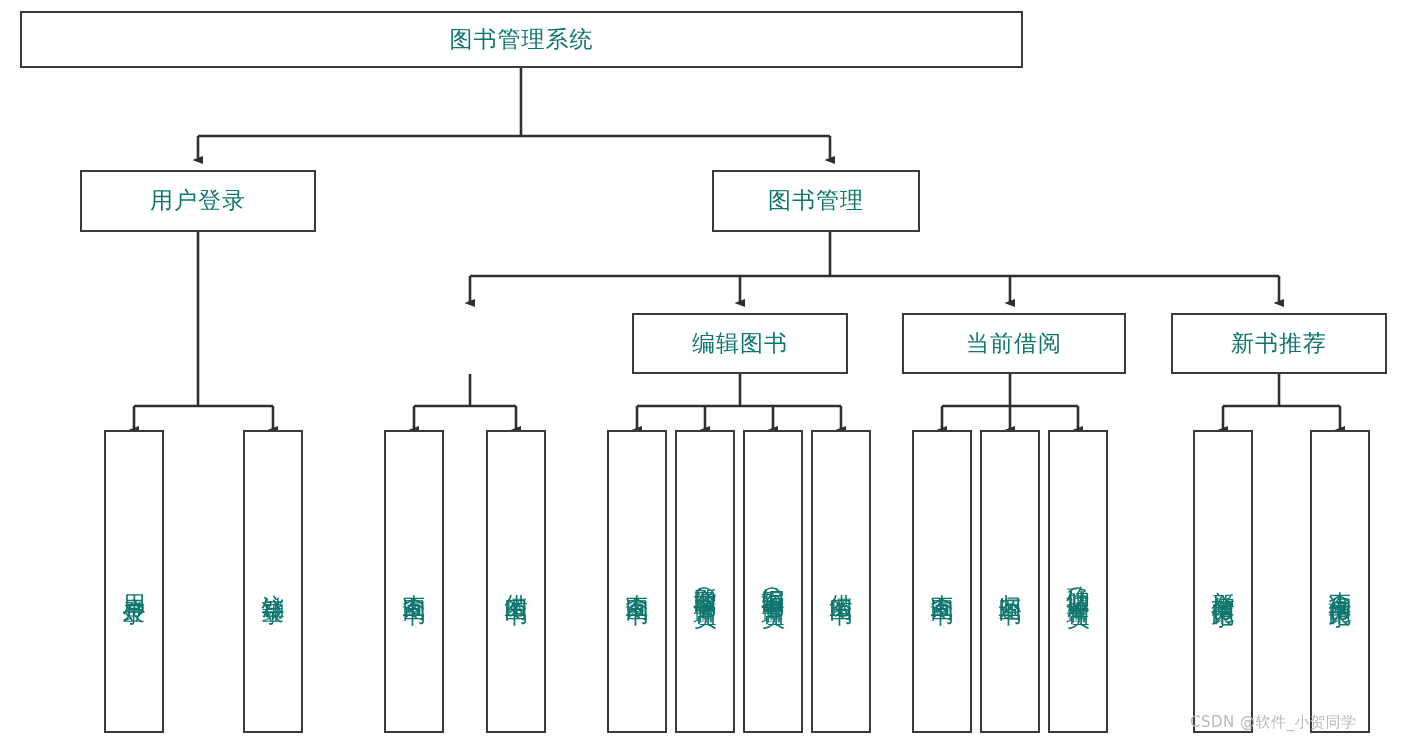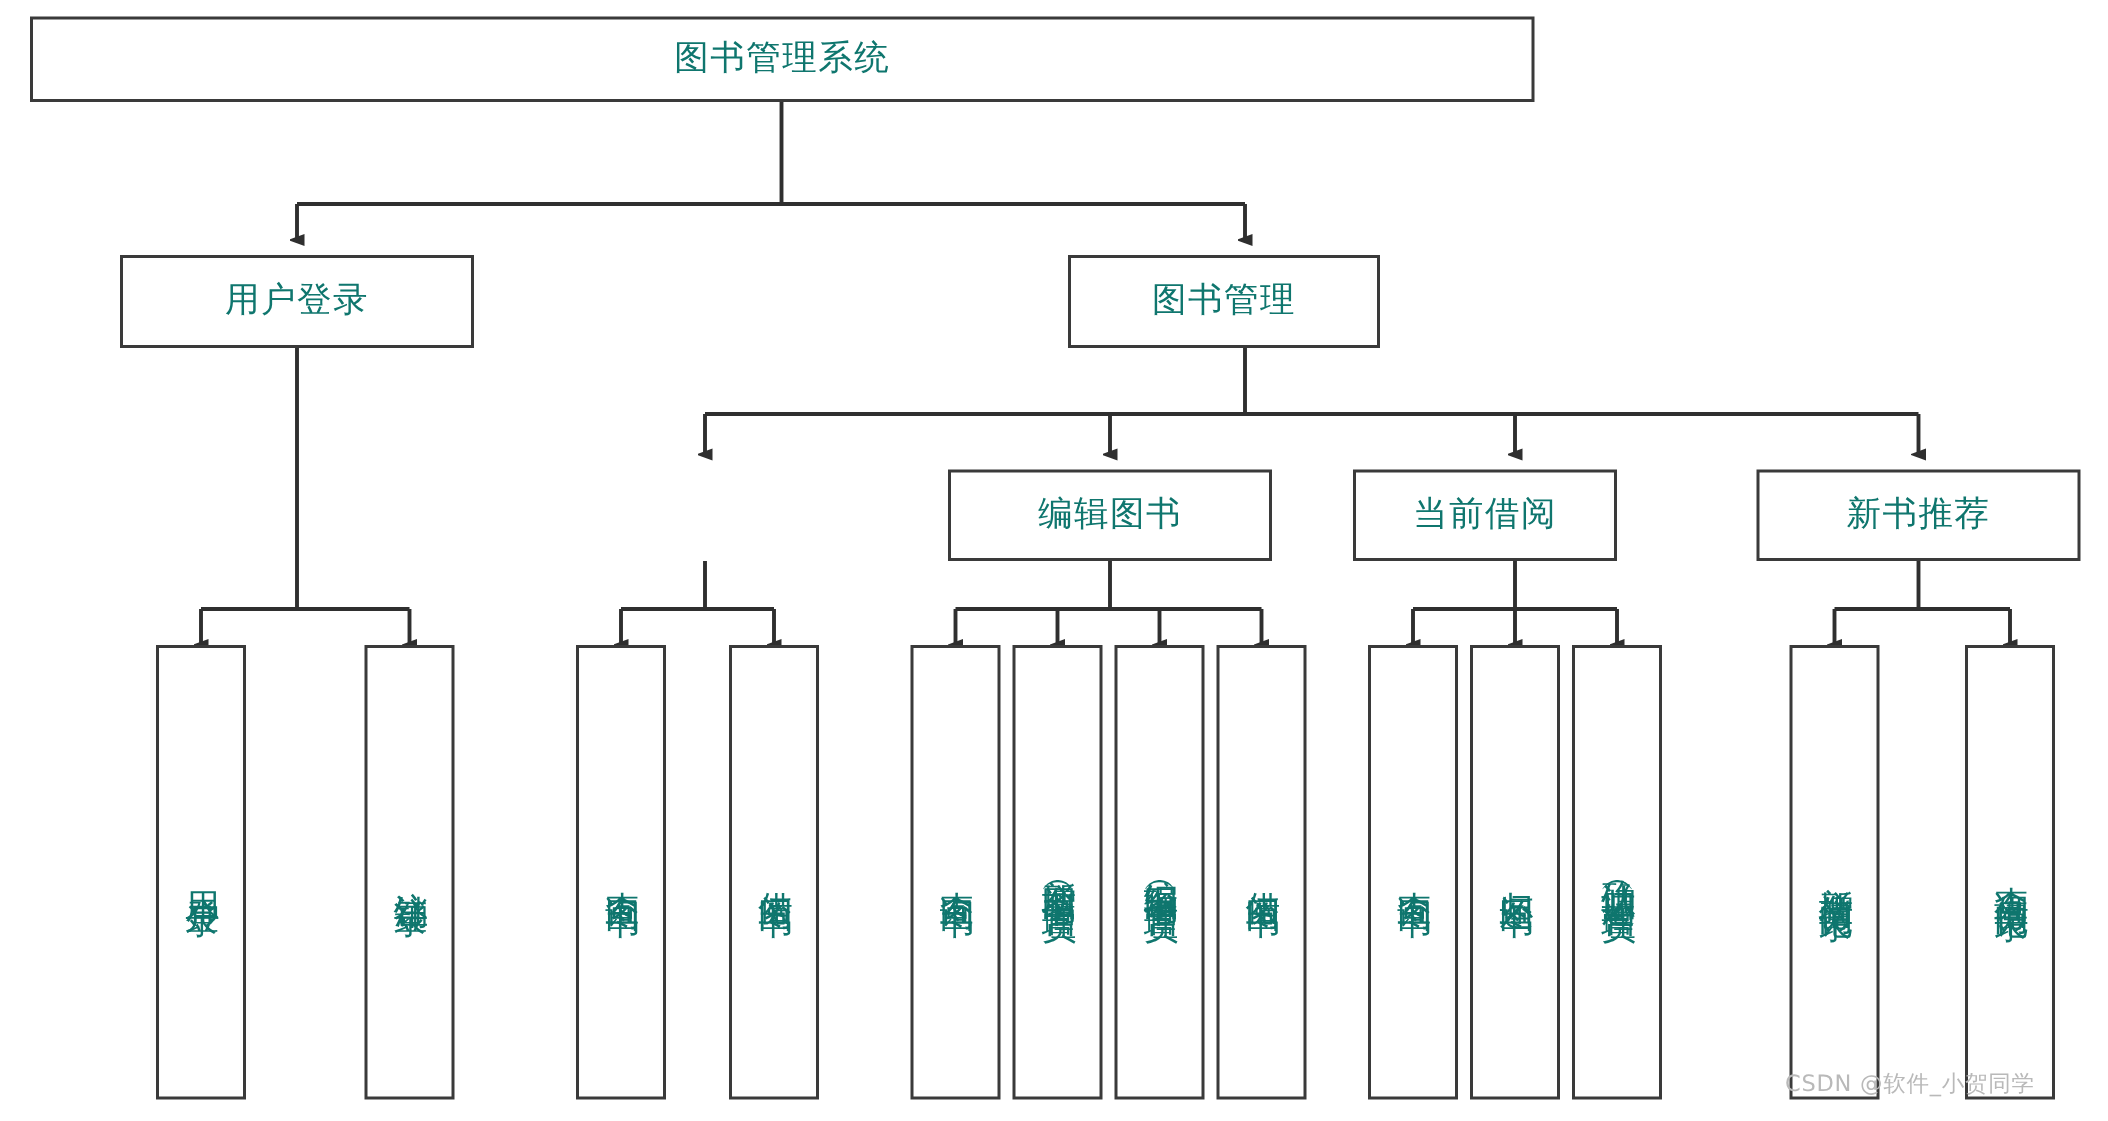--- a/index.html
+++ b/index.html
@@ -137,21 +137,21 @@
 
   <div class="node horiz" style="left:712px; top:170px; width:208px; height:62px;">
     <span class="label">图书管理</span>
   </div>
 
 
   <div class="node horiz" style="left:632px; top:313px; width:216px; height:61px;">
     <span class="label">编辑图书</span>
   </div>
 
-  <div class="node horiz" style="left:902px; top:313px; width:176px; height:61px;">
+  <div class="node horiz" style="left:902px; top:313px; width:224px; height:61px;">
     <span class="label">当前借阅</span>
   </div>
 
   <div class="node horiz" style="left:1171px; top:313px; width:216px; height:61px;">
     <span class="label">新书推荐</span>
   </div>
 
   <div class="node vert" style="left:104px; top:430px; width:60px; height:303px;">
     <span class="label">用户登录</span>
   </div>

